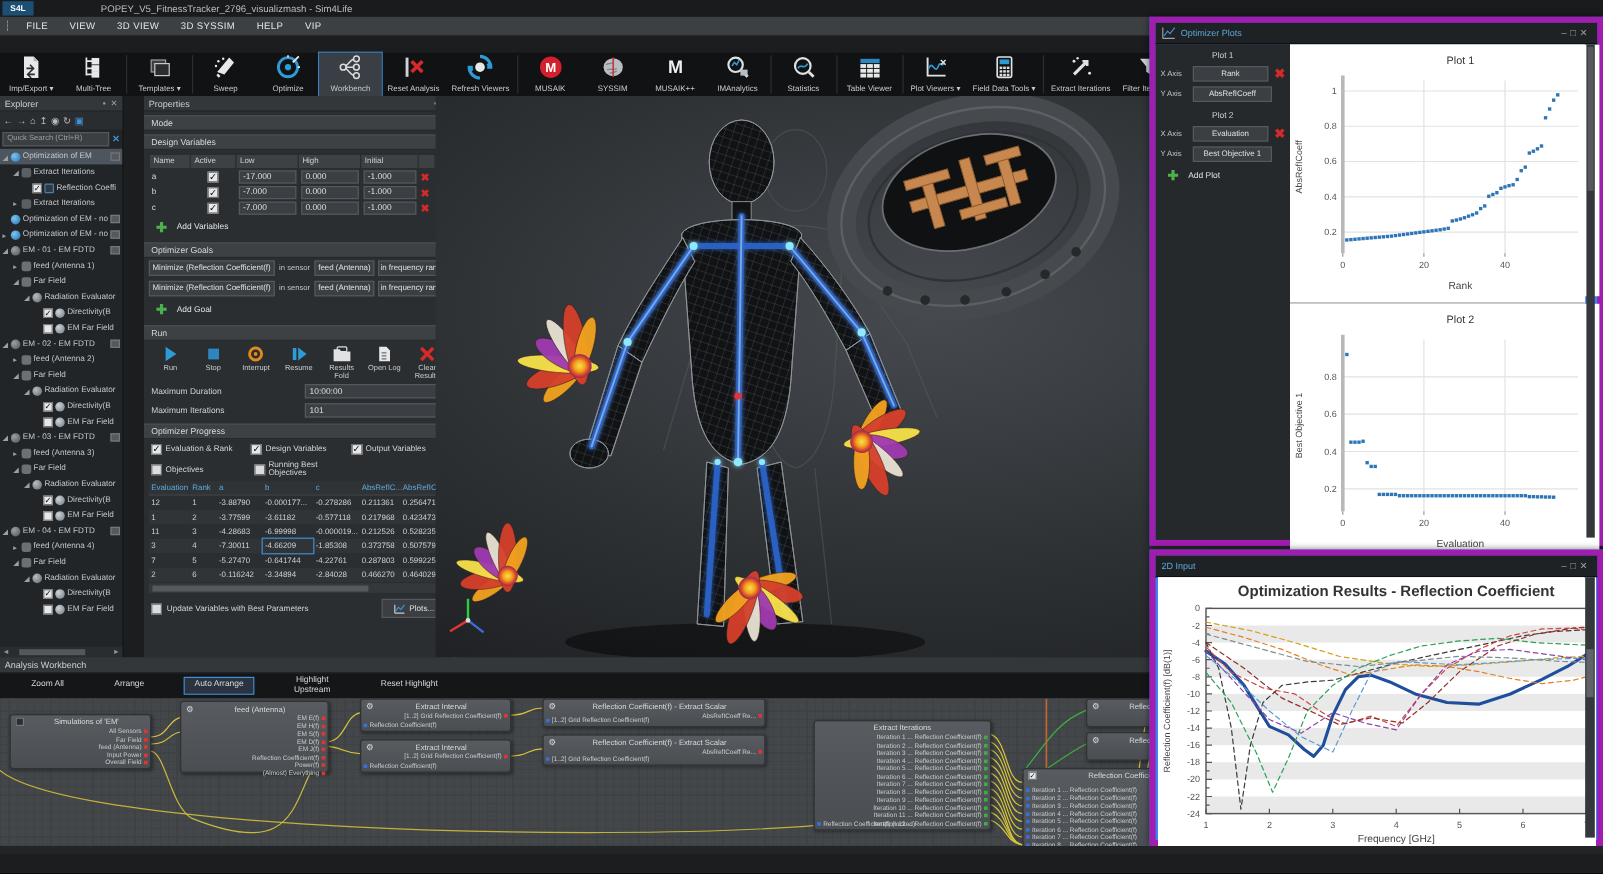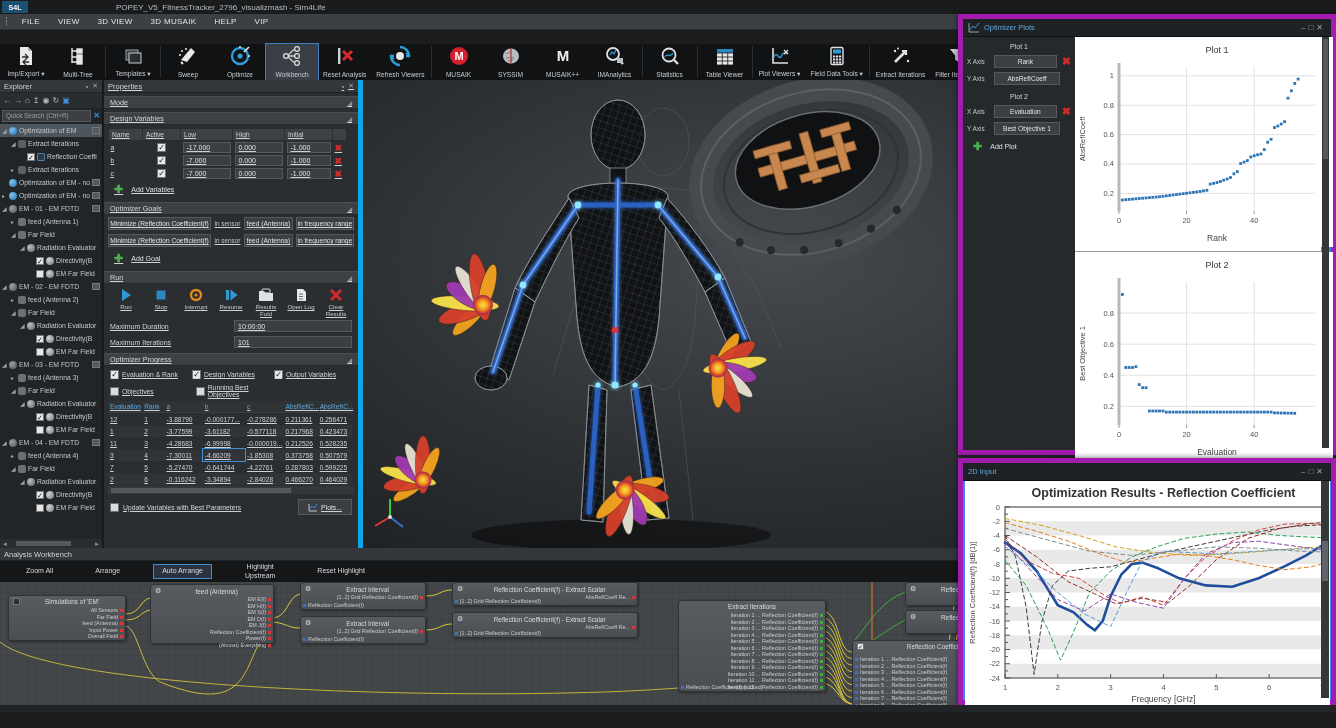--- a/index.html
+++ b/index.html
@@ -4,21 +4,21 @@
 <style>
   * { margin:0; padding:0; box-sizing:border-box; }
   html,body { background:#000; }
   #app { position:relative; width:1336px; height:728px; overflow:hidden;
          font-family:"Liberation Sans", sans-serif; background:#1b1d1f; color:#cfd2d4; }
   .abs { position:absolute; }
 
   
   #titlebar { left:0; top:0; width:1336px; height:14px; background:#191b1d; display:flex; align-items:center; font-size:8px; color:#b9bcbe; }
   #titlebar .logo { width:26px; height:12px; margin-left:2px; background:#1d4f73; color:#fff; font-size:7px; display:flex; align-items:center; justify-content:center; font-weight:bold; }
-  #titlebar .ttl { margin-left:88px; }
+  #titlebar .ttl { margin-left:56px; }
   #menubar { left:0; top:14px; width:1336px; height:16px; background:#3c4043; display:flex; align-items:center; font-size:8px; color:#e2e4e6; border-bottom:1px solid #2a2d2f; }
   #menubar .mitem { padding:0 9px; height:100%; display:flex; align-items:center; letter-spacing:.3px; }
   #menubar .bar { color:#9aa0a4; padding:0 4px; }
   #tabbar { left:0; top:30px; width:1336px; height:14px; background:#3c4043; display:flex; align-items:flex-end; font-size:8px; }
   .tab { padding:1px 9px 2px; color:#d7d9db; }
   .tab.active { background:#f0f0f0; color:#111; }
   #ribbon { left:0; top:44px; width:1336px; height:36px; background:#101214; display:flex; align-items:stretch; }
   .rbtn { min-width:52px; padding:1px 5px 0; display:flex; flex-direction:column; align-items:center; justify-content:space-between; color:#c8cbcd; }
   .rbtn .ric { height:22px; display:flex; align-items:center; justify-content:center; }
   .rbtn .rlb { font-size:6.6px; padding-bottom:2px; white-space:nowrap; }
@@ -56,21 +56,21 @@
   .tico.feed { background:#6b7074; border-radius:2px; }
   .tico.eval { background:radial-gradient(circle at 35% 35%, #b8bdc2, #5e6368); }
   .tico.res { background:radial-gradient(circle at 35% 35%, #cfd4d8, #70767b); }
   .tchk { width:8px; height:8px; background:#e8e8e8; border:1px solid #777; color:#111; font-size:7px; line-height:7px; text-align:center; margin-right:2px; flex:none; }
   .tchk.off { color:transparent; }
   .tbadge { margin-left:auto; margin-right:2px; width:8px; height:7px; background:#55595d; border:1px solid #74787c; flex:none; }
   #exp-hscroll { height:9px; background:#2a2d30; display:flex; align-items:center; padding:0 2px; }
   #exp-hscroll .thumb { height:5px; width:55px; background:#54585c; margin-left:8px; }
 
   
-  #props { left:104px; top:80px; width:260px; height:468px; background:#2b2e31; border-right:6px solid #0ea5e9; overflow:hidden;text-decoration:underline; }
+  #props { left:120px; top:80px; width:260px; height:468px; background:#2b2e31; border-right:2px solid #0ea5e9; overflow:hidden; }
   #expertbtn { margin:4px 6px 1px; height:22px; display:flex; align-items:center; gap:6px; font-size:7.2px; color:#dfe1e3; }
   #expertbtn .eic { width:20px; height:18px; background:#3b3f43; border:1px solid #55595d; display:flex; align-items:center; justify-content:center; }
   table.dvt { border-collapse:collapse; margin:3px 4px 0; }
   .dvt th { background:#3d4144; color:#cfd2d4; font-size:6.6px; font-weight:normal; text-align:left; padding:2px 3px; border:1px solid #2a2d2f; }
   .dvt td { font-size:6.8px; padding:1px 2px; color:#d6d8da; }
   .dvt .cellfield { width:100%; height:11px; }
   .addrow { display:flex; align-items:center; gap:8px; font-size:7px; color:#dfe1e3; padding:3px 10px; }
   .goalrow { display:flex; align-items:center; gap:3px; padding:2px 4px; }
   .goalrow .g1 { width:106px; height:13px; }
   .goalrow .mid { font-size:6.4px; color:#c4c7c9; width:28px; text-align:center; }
@@ -152,21 +152,21 @@
   <div id="titlebar" class="abs">
     <div class="logo">S4L</div>
     <div class="ttl">POPEY_V5_FitnessTracker_2796_visualizmash - Sim4Life</div>
   </div>
 
   <div id="menubar" class="abs">
       <span class="bar">┆</span>
       <div class="mitem">FILE</div>
       <div class="mitem">VIEW</div>
       <div class="mitem">3D VIEW</div>
-      <div class="mitem">3D MUSAIK</div>
+      <div class="mitem">3D SYSSIM</div>
       <div class="mitem">HELP</div>
       <div class="mitem">VIP</div>
     </div>
 
 
   <div id="ribbon" class="abs">
       <div class="rbtn">
         <span class="ric">
           <svg width="22" height="22" viewBox="0 0 22 22">
             <path d="M5 2h8l4 4v14H5z" fill="#e8e8e8"></path>

